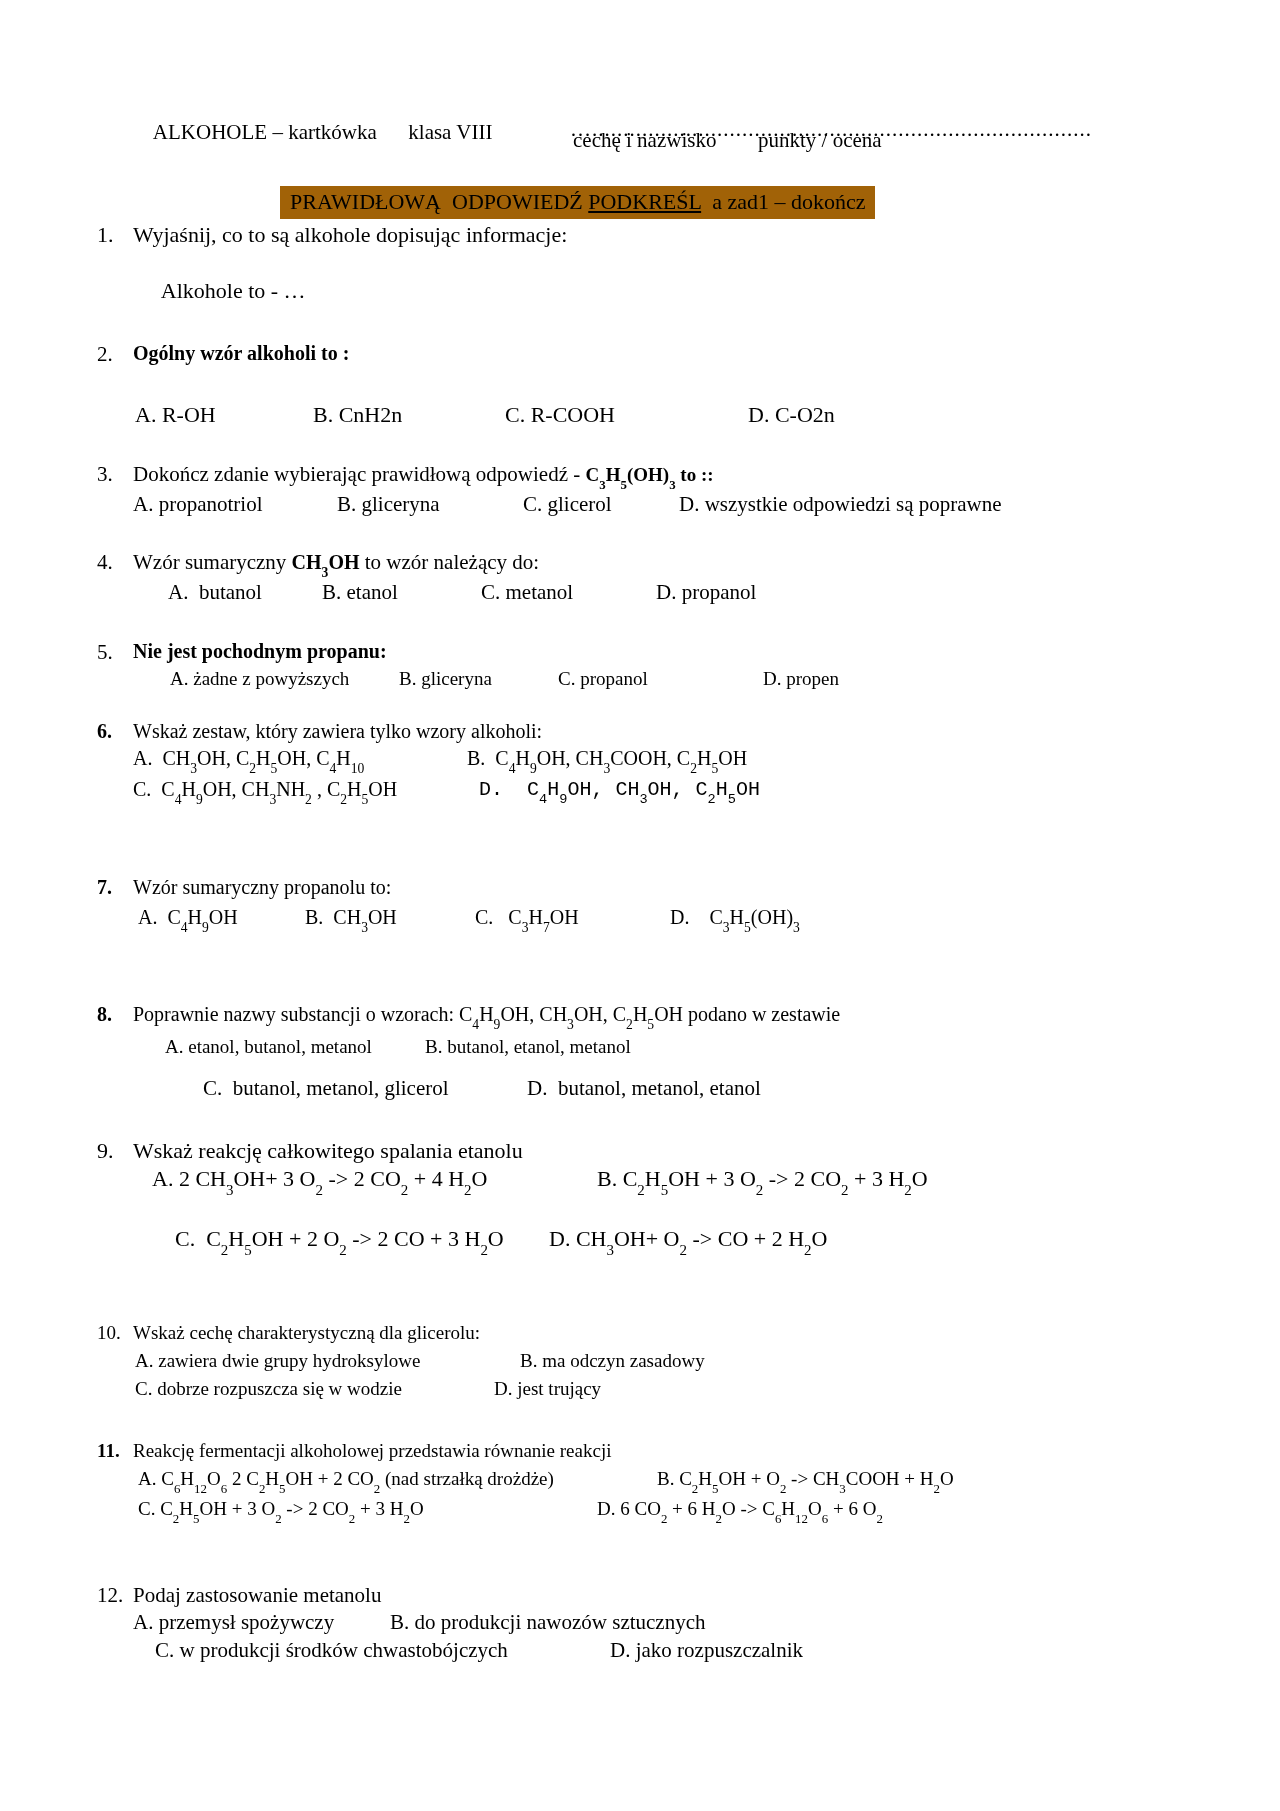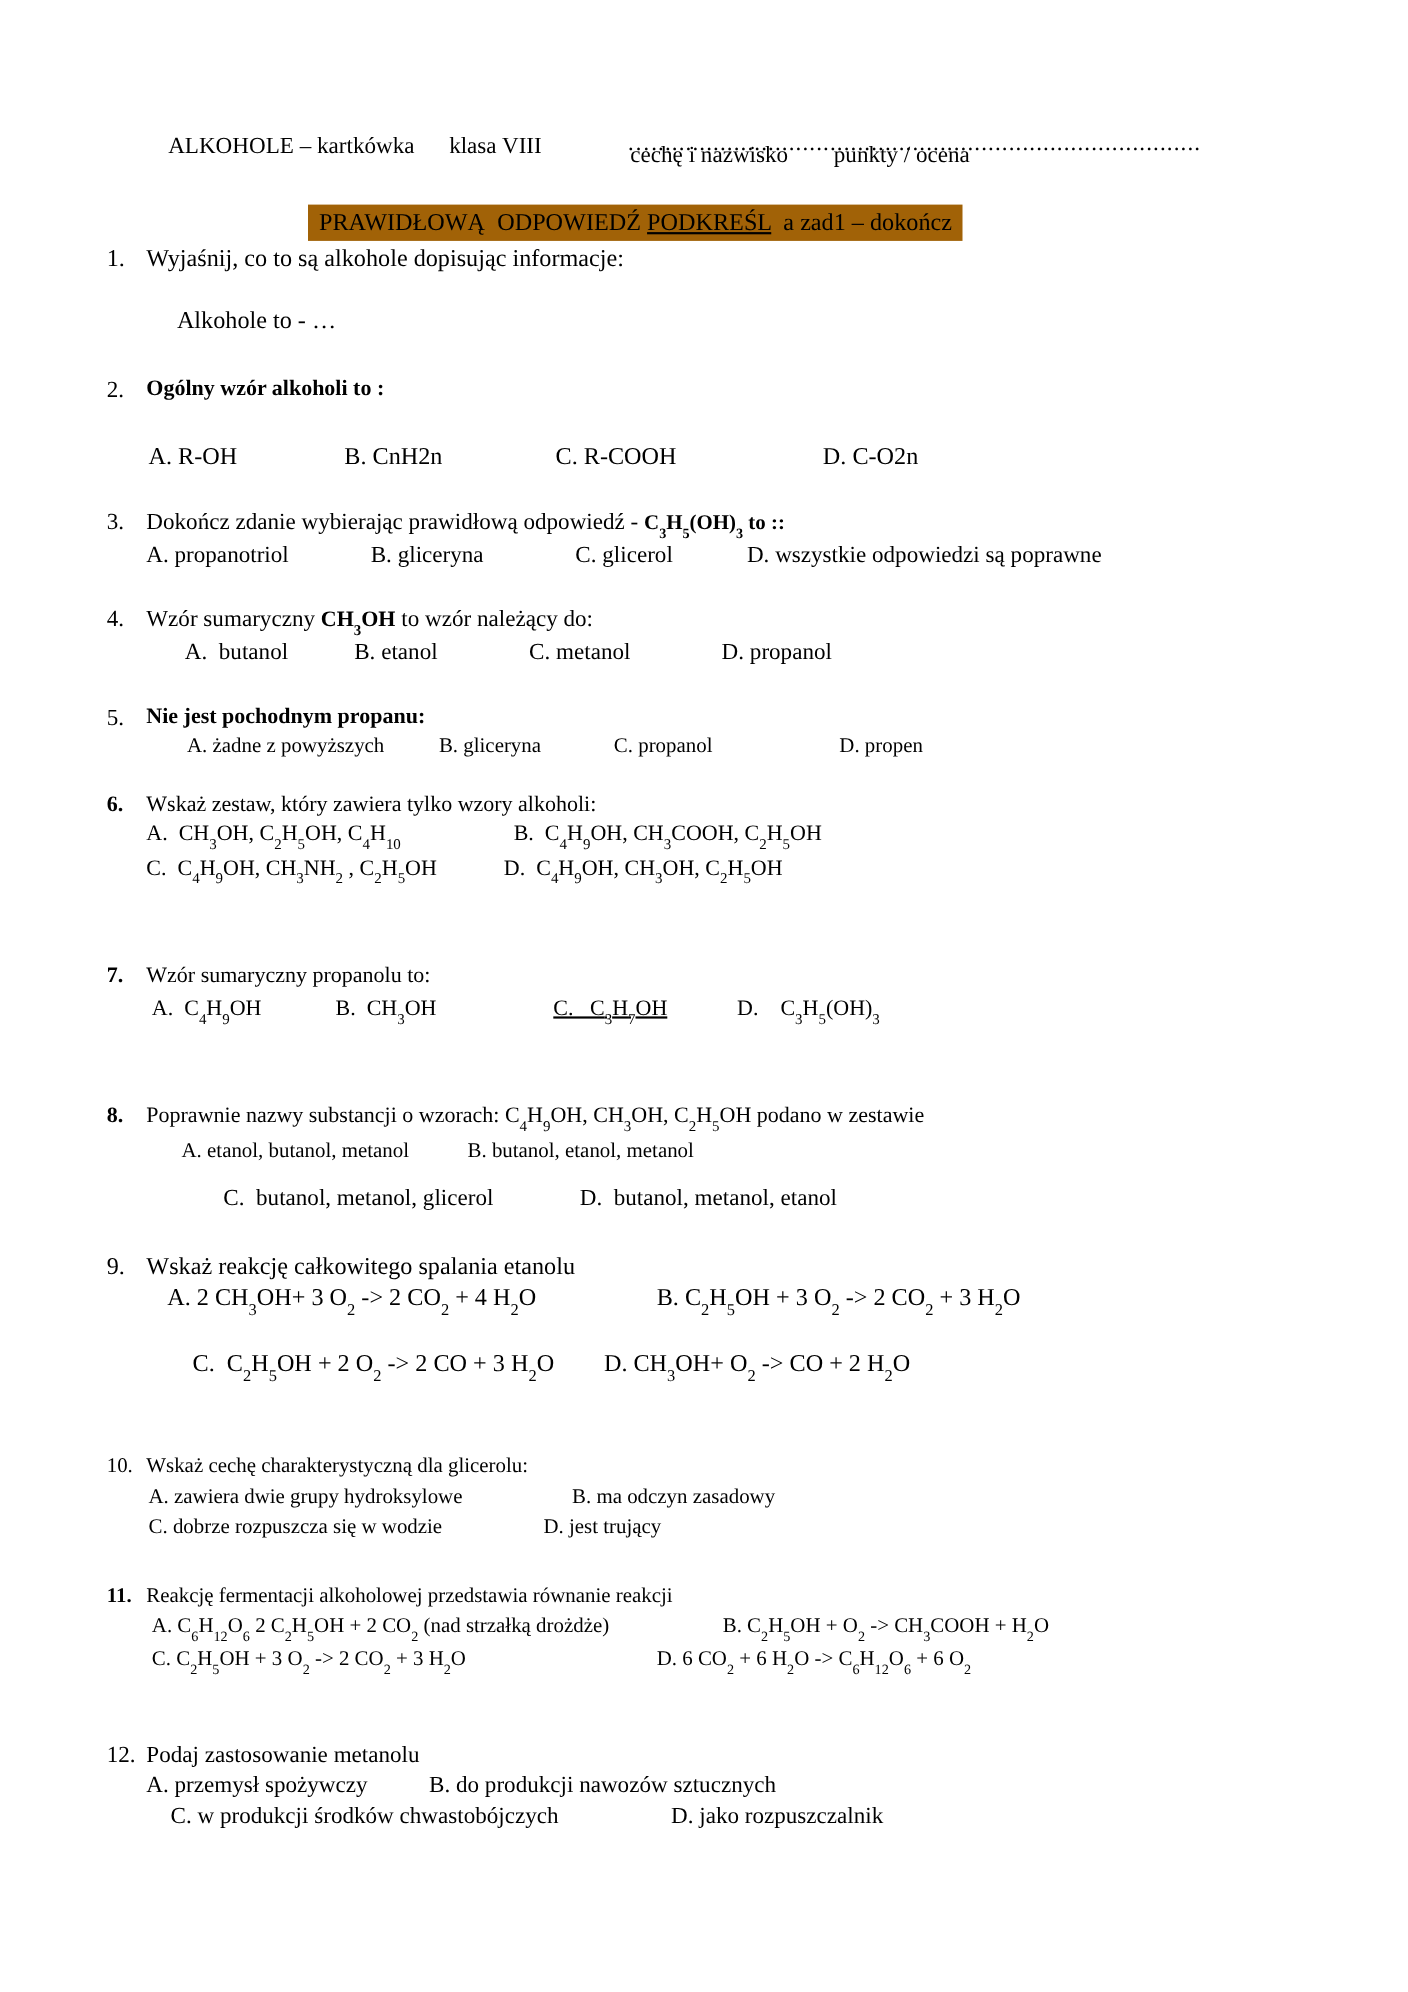--- a/index.html
+++ b/index.html
@@ -103,31 +103,31 @@
   <div class="line fs20" style="top:720px;left:0;width:1280px;">
     <span class="qnum b">6.</span>
     <span class="qtitle">Wskaż zestaw, który zawiera tylko wzory alkoholi:</span>
   </div>
   <div class="line fs20" style="top:747px;left:0;width:1280px;">
     <span class="abs" style="left:133px;">A.  CH<sub>3</sub>OH, C<sub>2</sub>H<sub>5</sub>OH, C<sub>4</sub>H<sub>10</sub></span>
     <span class="abs" style="left:467px;">B.  C<sub>4</sub>H<sub>9</sub>OH, CH<sub>3</sub>COOH, C<sub>2</sub>H<sub>5</sub>OH</span>
   </div>
   <div class="line fs20" style="top:778px;left:0;width:1280px;">
     <span class="abs" style="left:133px;">C.  C<sub>4</sub>H<sub>9</sub>OH, CH<sub>3</sub>NH<sub>2</sub> , C<sub>2</sub>H<sub>5</sub>OH</span>
-    <span class="abs" style="left:458px;">D.  C<sub>4</sub>H<sub>9</sub>OH, CH<sub>3</sub>OH, C<sub>2</sub>H<sub>5</sub>OH</span>
+    <span class="abs" style="left:479px;font-family:Liberation Mono, monospace;">D.  C<sub>4</sub>H<sub>9</sub>OH, CH<sub>3</sub>OH, C<sub>2</sub>H<sub>5</sub>OH</span>
   </div>
 
   <div class="line fs20" style="top:876px;left:0;width:1280px;">
     <span class="qnum b">7.</span>
     <span class="qtitle">Wzór sumaryczny propanolu to:</span>
   </div>
   <div class="line fs20" style="top:906px;left:0;width:1280px;">
     <span class="abs" style="left:138px;">A.  C<sub>4</sub>H<sub>9</sub>OH</span>
     <span class="abs" style="left:305px;">B.  CH<sub>3</sub>OH</span>
-    <span class="abs" style="left:503px;text-decoration:underline;">C.   C<sub>3</sub>H<sub>7</sub>OH</span>
+    <span class="abs" style="left:475px;">C.   C<sub>3</sub>H<sub>7</sub>OH</span>
     <span class="abs" style="left:670px;">D.    C<sub>3</sub>H<sub>5</sub>(OH)<sub>3</sub></span>
   </div>
 
   <div class="line fs20" style="top:1003px;left:0;width:1280px;">
     <span class="qnum b">8.</span>
     <span class="qtitle">Poprawnie nazwy substancji o wzorach: C<sub>4</sub>H<sub>9</sub>OH, CH<sub>3</sub>OH, C<sub>2</sub>H<sub>5</sub>OH podano w zestawie</span>
   </div>
   <div class="line fs21" style="top:1076px;left:0;width:1280px;">
     <span class="abs" style="left:203px;">C.  butanol, metanol, glicerol</span>
     <span class="abs" style="left:527px;">D.  butanol, metanol, etanol</span>

